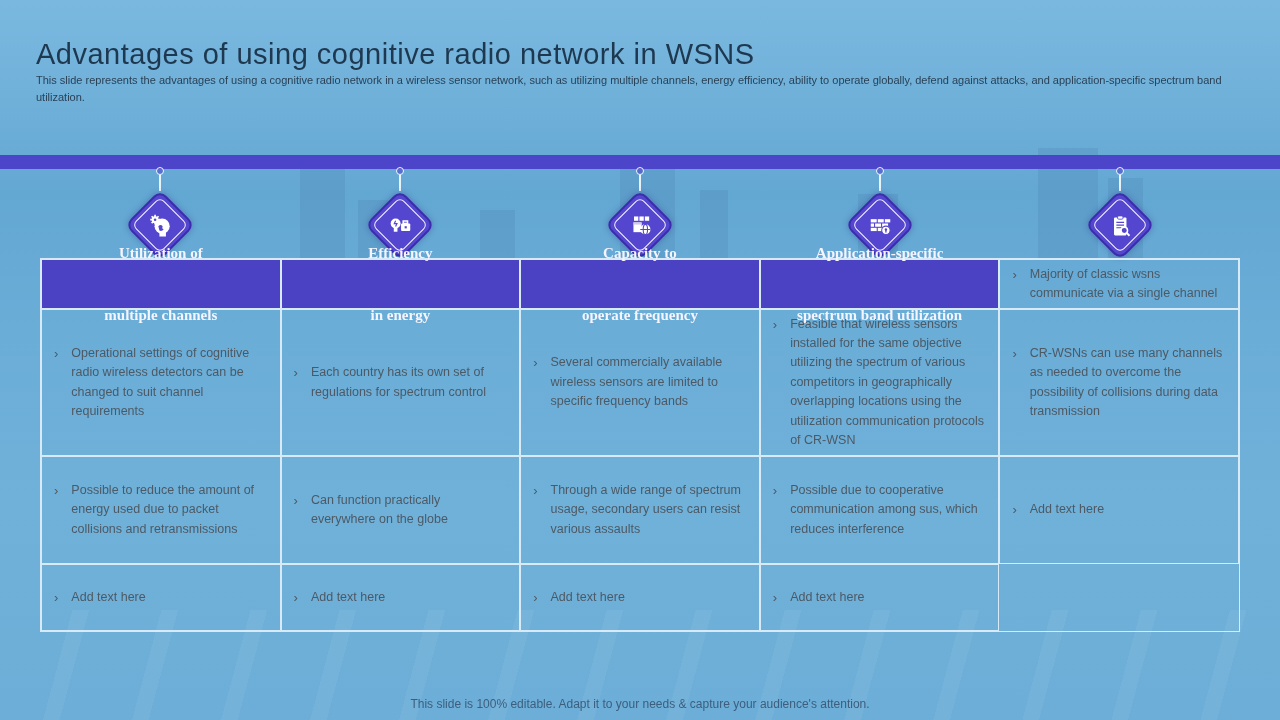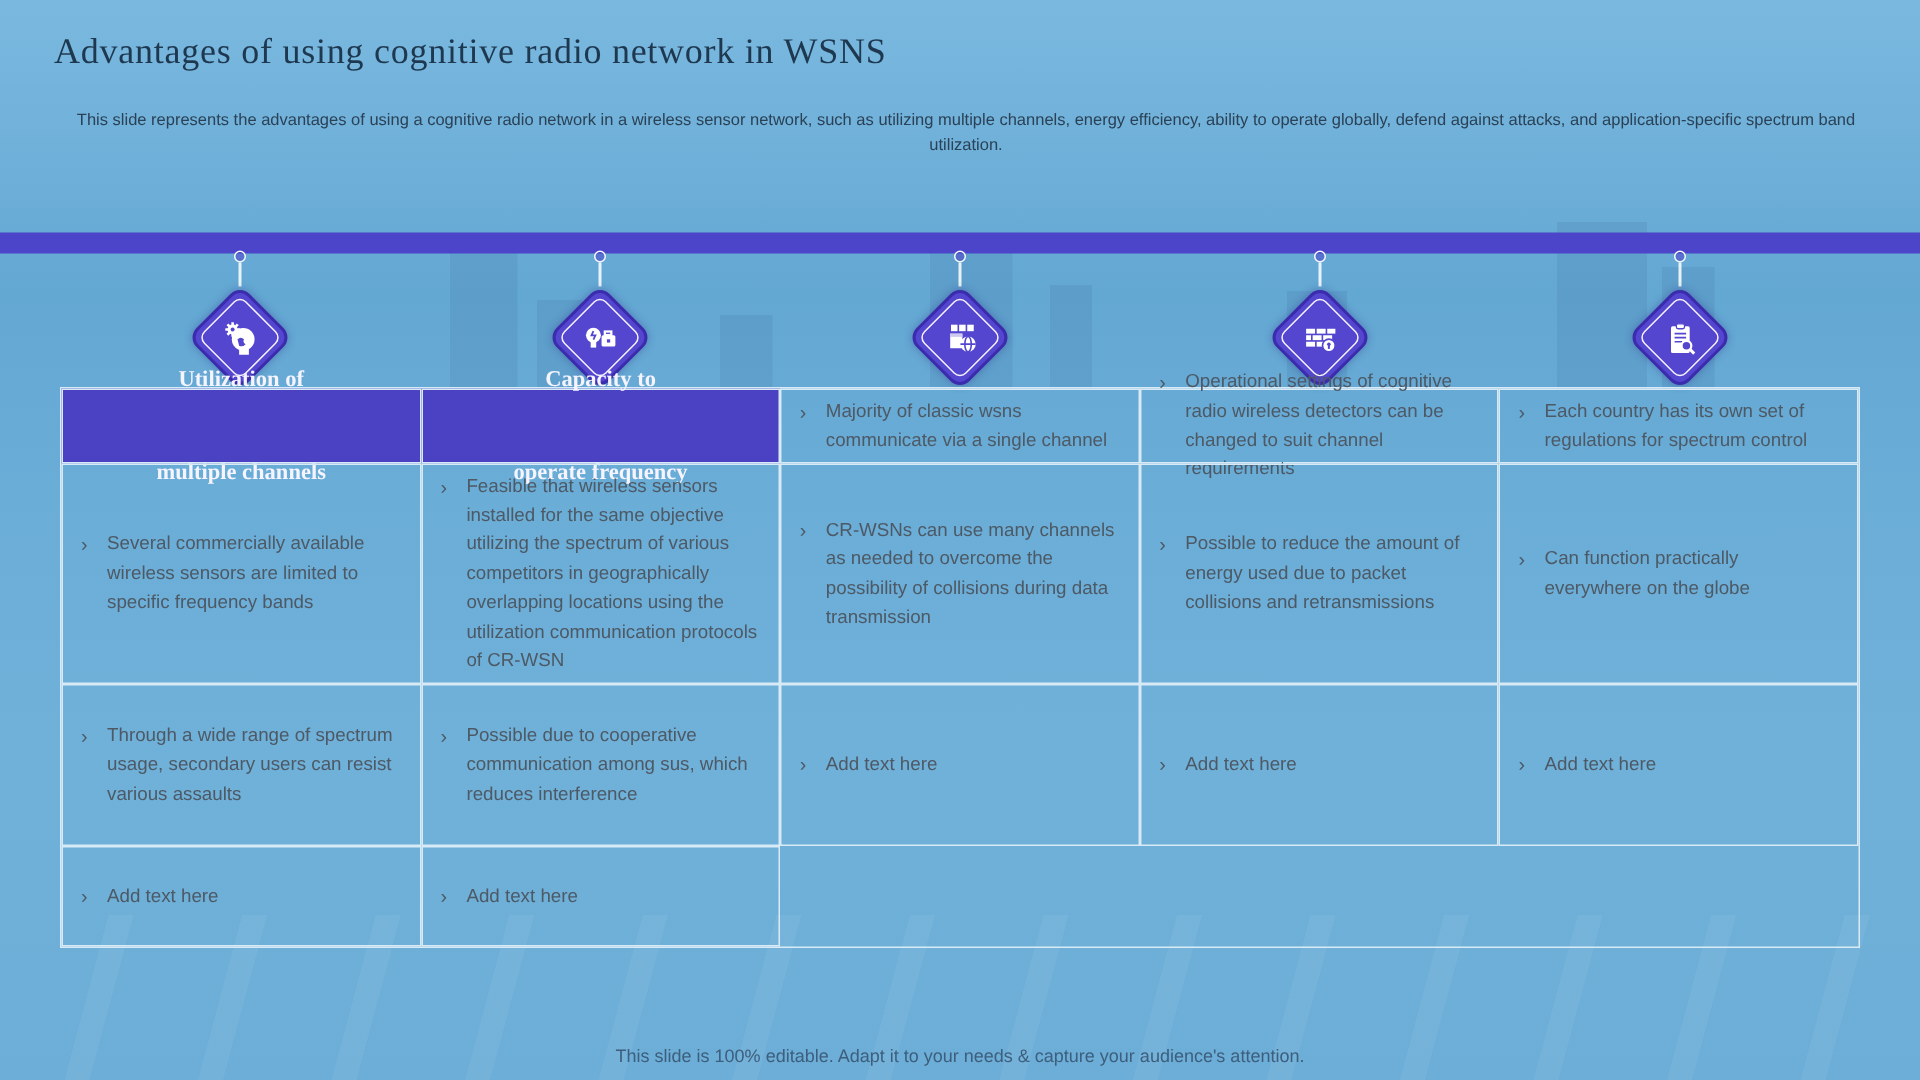--- a/index.html
+++ b/index.html
@@ -13,27 +13,27 @@
   .skyline { position:absolute; left:0; top:118px; width:1280px; height:142px; z-index:0; }
   .skyline .b { position:absolute; bottom:0; background:rgba(56,100,148,0.14); }
   .b1{left:300px;width:45px;height:92px}.b2{left:358px;width:30px;height:60px}
   .b3{left:480px;width:35px;height:50px}.b4{left:620px;width:55px;height:102px}
   .b5{left:700px;width:28px;height:70px}.b6{left:858px;width:40px;height:66px}
   .b7{left:1038px;width:60px;height:112px}.b8{left:1108px;width:35px;height:82px}
   .streaks { position:absolute; bottom:0; left:0; width:1280px; height:110px; z-index:0;
     background: repeating-linear-gradient(105deg, rgba(255,255,255,0) 0 70px, rgba(255,255,255,.055) 70px 86px); }
 
   .title {
-    position:absolute; left:36px; top:22px; width:1000px; z-index:2;
-    font-family:Liberation Serif, serif; font-weight:500;
-    font-size:24px; letter-spacing:.5px; color:#1e3850;
+    position:absolute; left:36px; top:38px; width:1000px; z-index:2;
+    font-family:Liberation Sans, sans-serif; font-weight:500;
+    font-size:29px; letter-spacing:.5px; color:#1e3850;
   }
   .subtitle {
     position:absolute; left:36px; top:72px; width:1216px; z-index:2;
-    font-size:11px; line-height:1.5; color:#2a4156;text-align:center;
+    font-size:11px; line-height:1.5; color:#2a4156;
   }
 
   .timeline-bar {
     position:absolute; left:0; top:155px; width:1280px; height:14px;
     background:#4c44c9; z-index:1;
   }
 
   .marker { position:absolute; top:165px; width:120px; z-index:2;
     display:flex; flex-direction:column; align-items:center; }
   .m1{left:100px}.m2{left:340px}.m3{left:580px}.m4{left:820px}.m5{left:1060px}
@@ -201,23 +201,31 @@
     </div>
   </div>
 
   <div class="advtable">
 
     <div class="tcell thead">
       <span>Utilization of</span>
       <span>multiple channels</span>
     </div>
     <div class="tcell thead">
+      <span>Efficiency</span>
+      <span>in energy</span>
+    </div>
+    <div class="tcell thead">
       <span>Capacity to</span>
       <span>operate frequency</span>
     </div>
+    <div class="tcell thead">
+      <span>Application-specific</span>
+      <span>spectrum band utilization</span>
+    </div>
 
     <div class="tcell tbody">
         <div class="entry">
       <span class="bullet">›</span>
       <span class="txt">Majority of classic wsns communicate via a single channel</span>
         </div>
     </div>
     <div class="tcell tbody">
         <div class="entry">
       <span class="bullet">›</span>

